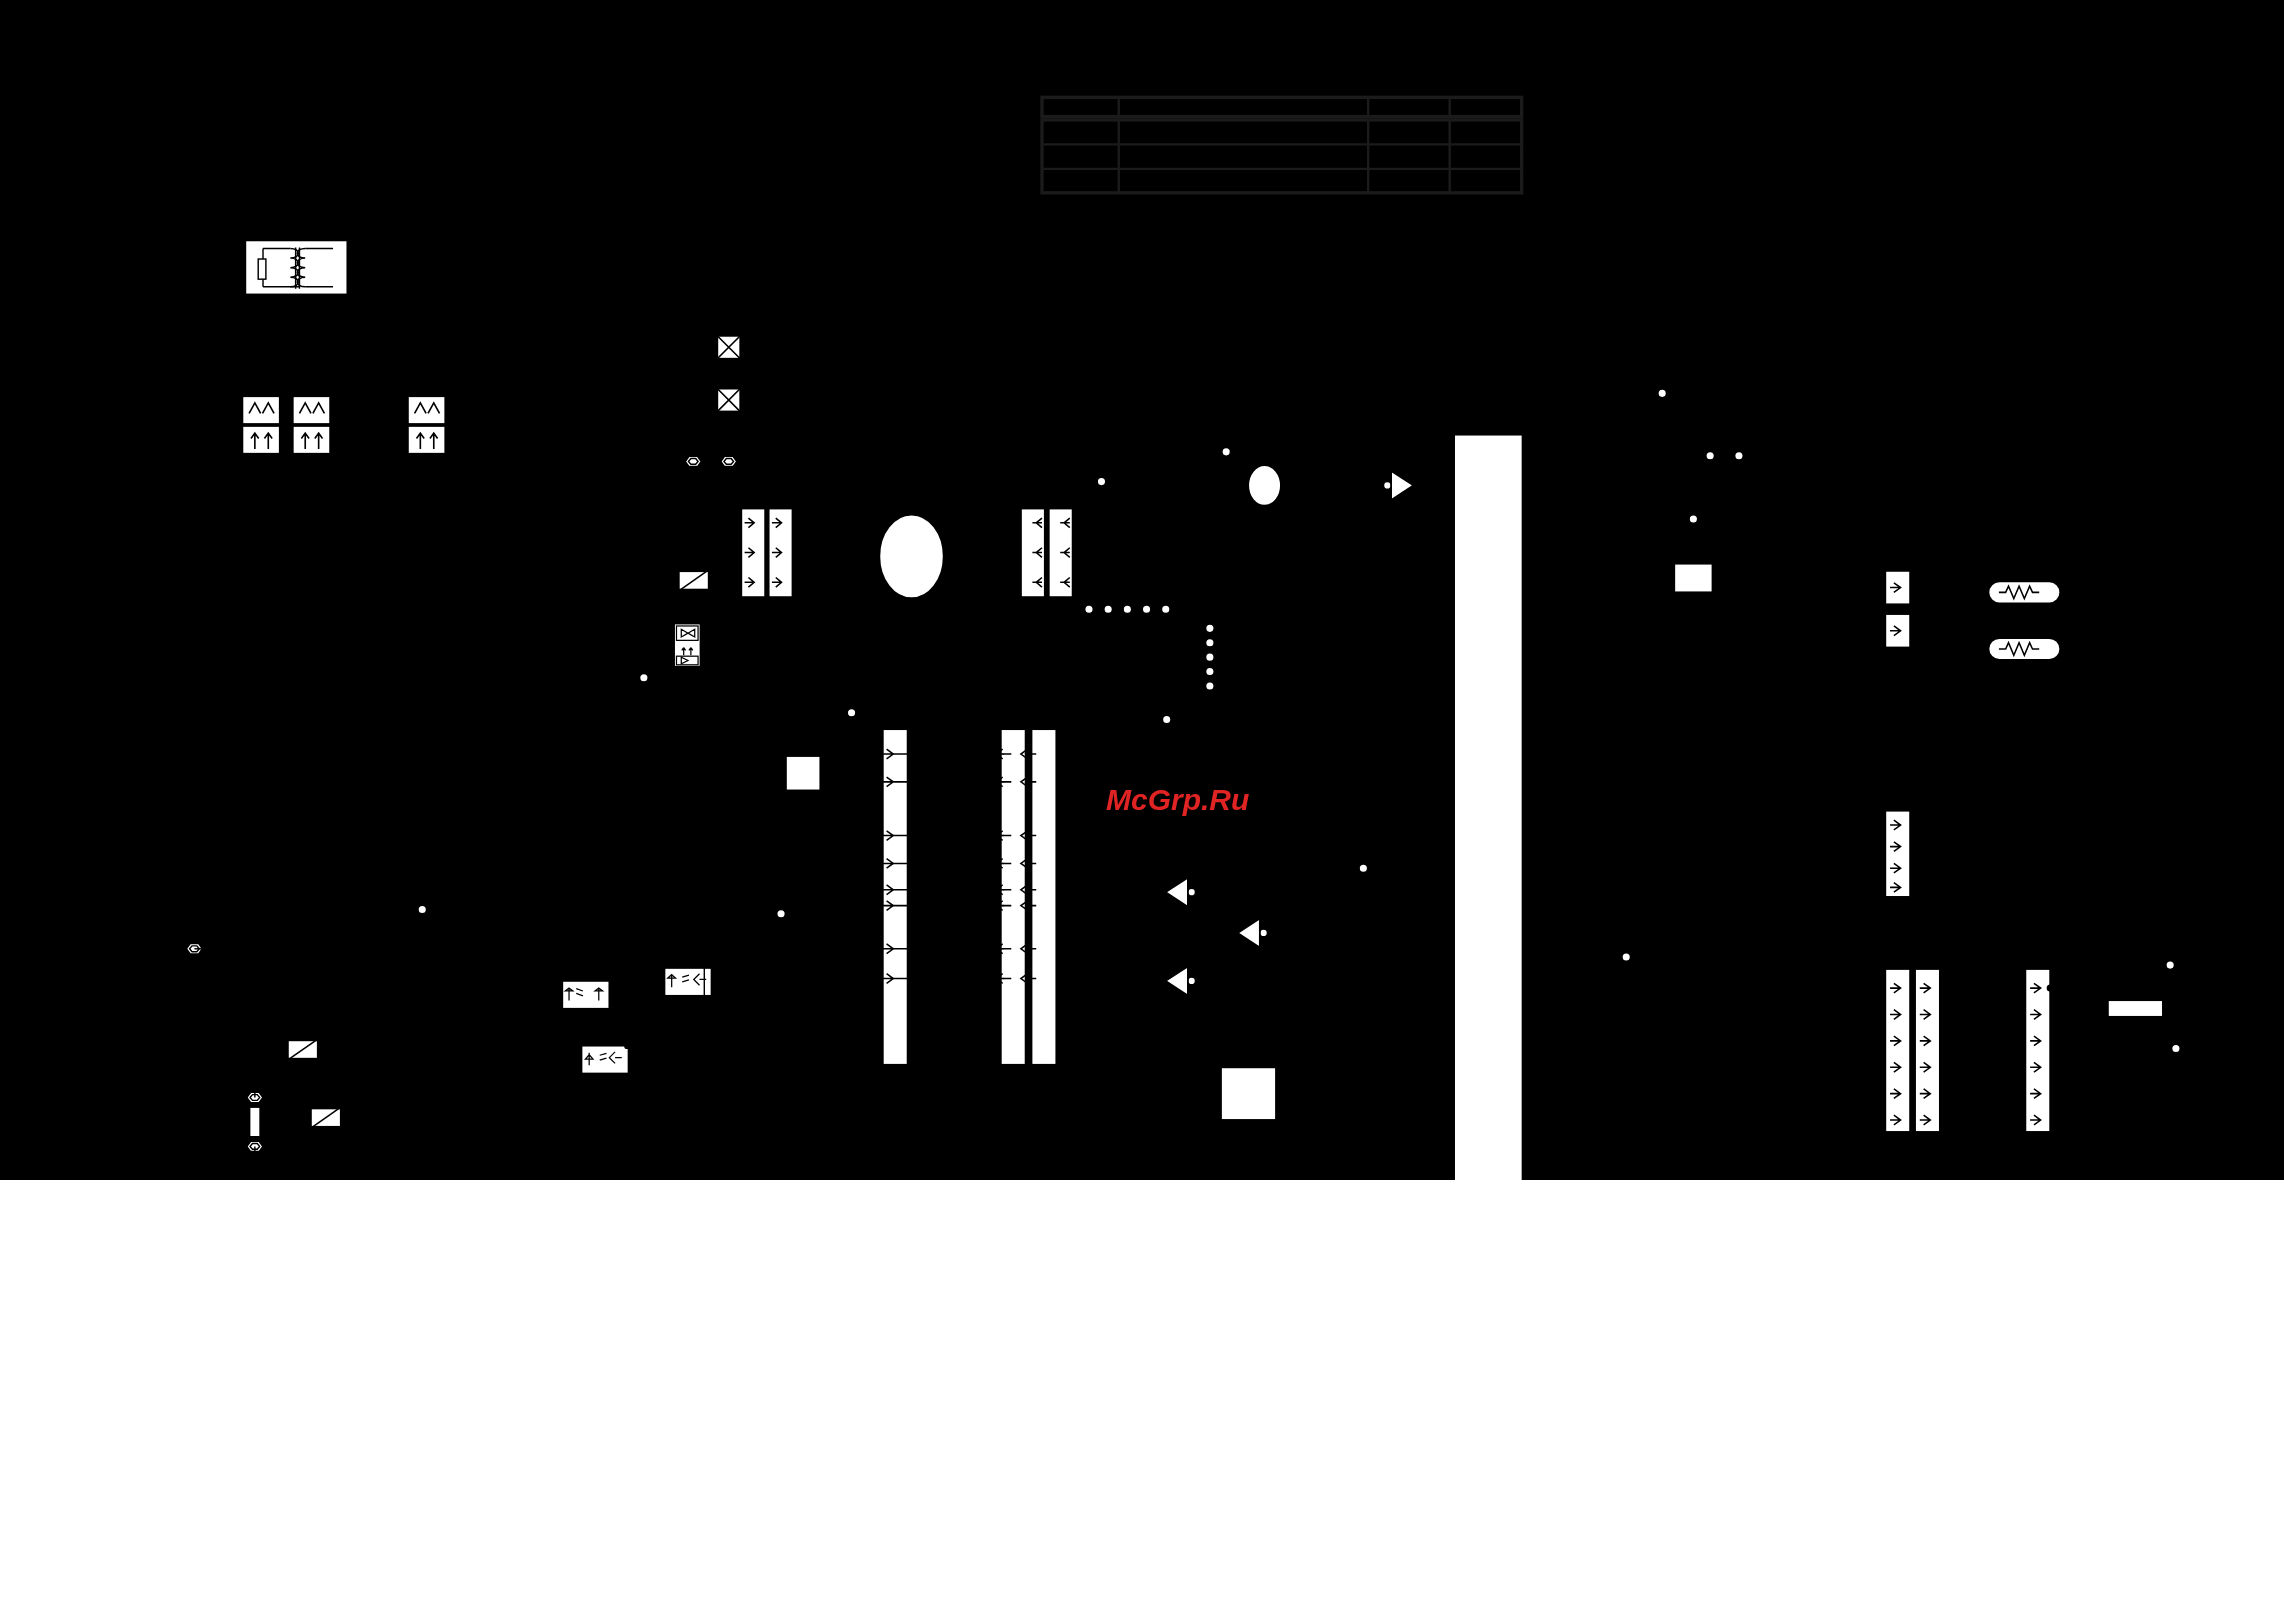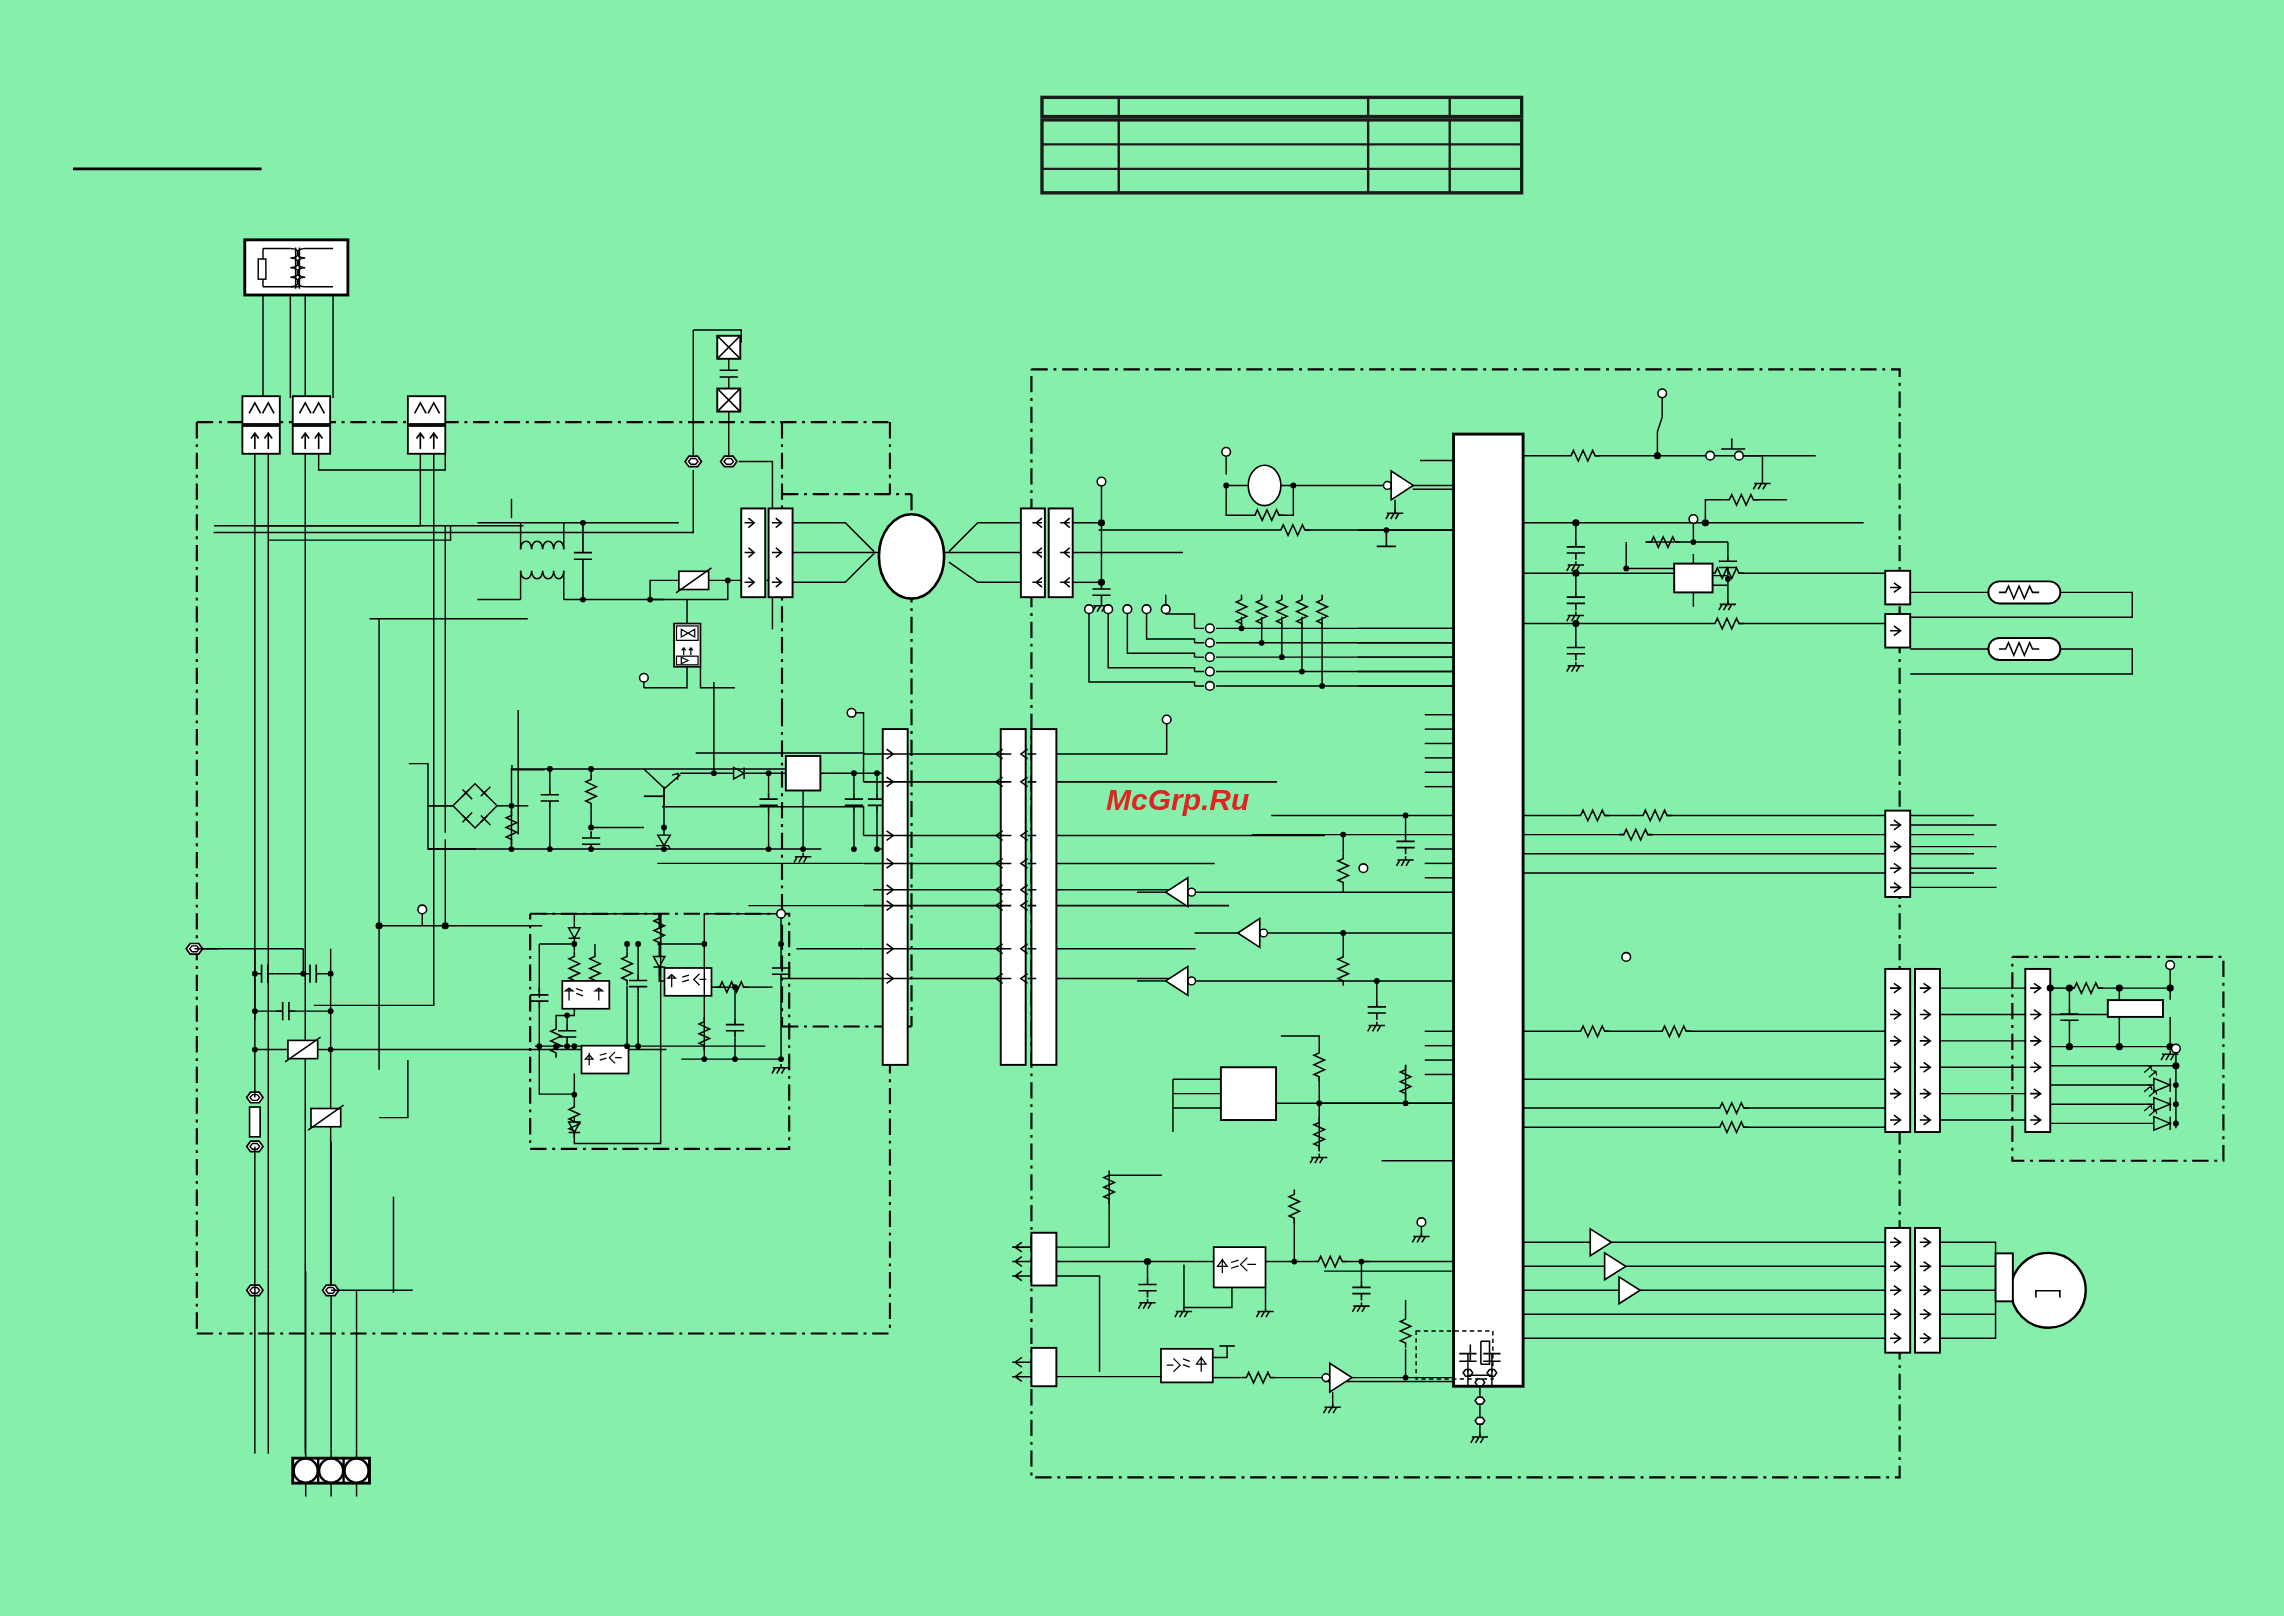--- a/index.html
+++ b/index.html
@@ -1,17 +1,17 @@
 <!DOCTYPE html>
 <html style="font-size:7.7px"><head>
 <meta charset="utf-8">
 <style>
   html,body{margin:0;padding:0;background:#ffffff;}
   body{font-family:"Liberation Sans", sans-serif;}
-  #page{position:relative;width:2284px;height:1616px;background:#86efac;overflow:hidden;}
+  #page{position:relative;width:2284px;height:1180px;background:#000000;overflow:hidden;}
   #sheet{position:absolute;inset:0;}
   .wm{position:absolute;color:#e02323;font-style:italic;font-weight:bold;
       font-family:"Liberation Sans",sans-serif;white-space:nowrap;}
   svg{display:block;}
 </style>
 </head>
 <body>
 
 <div id="page">
 

